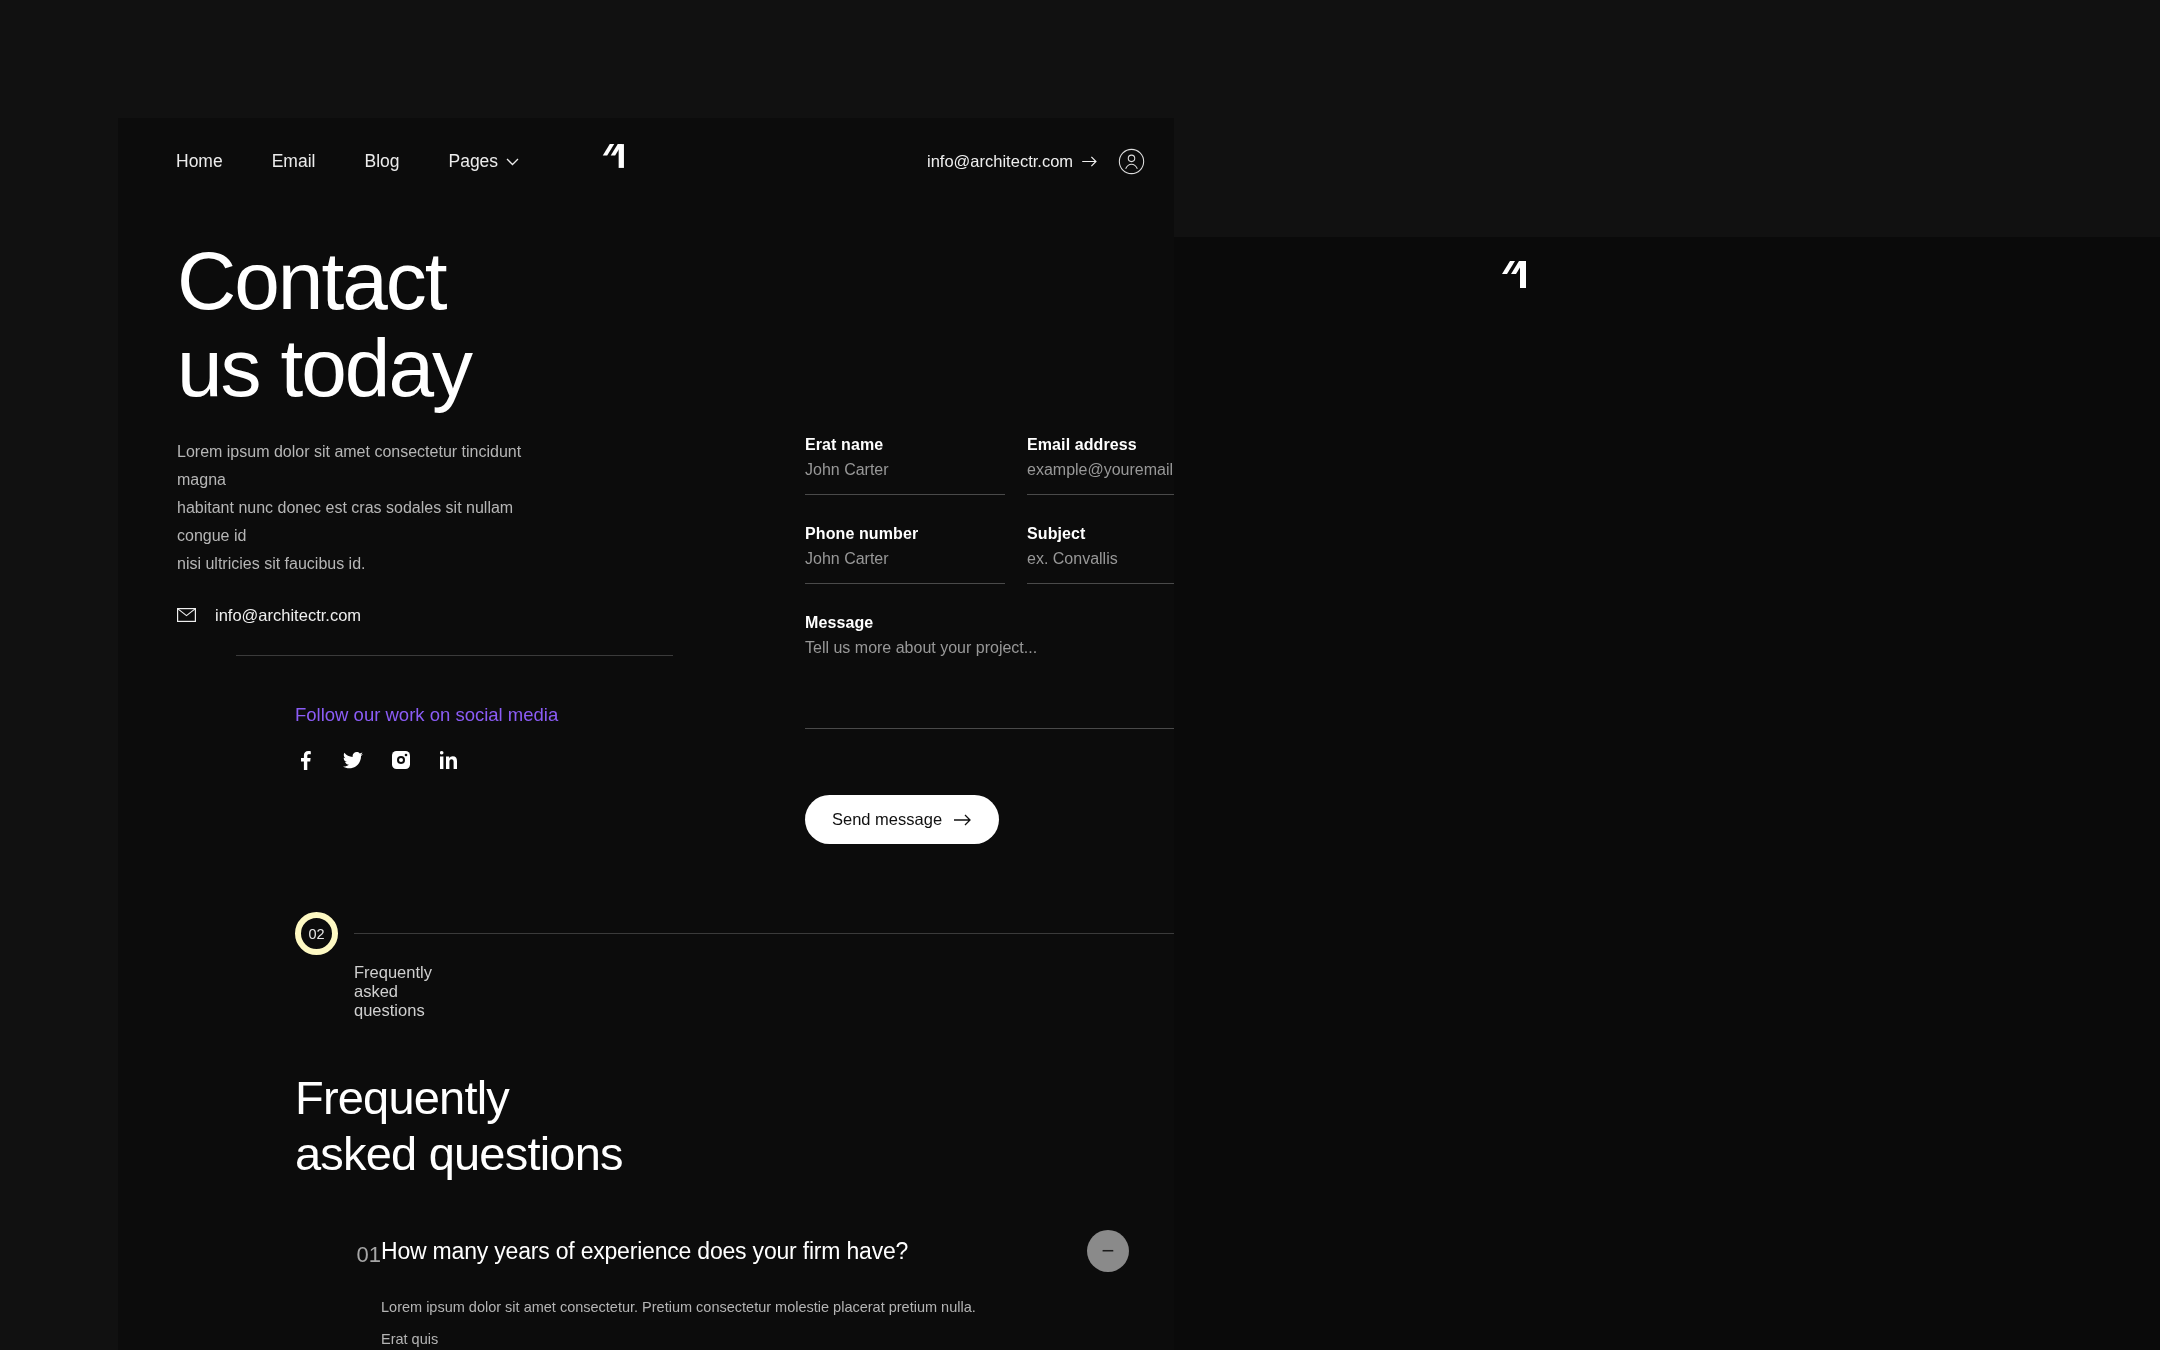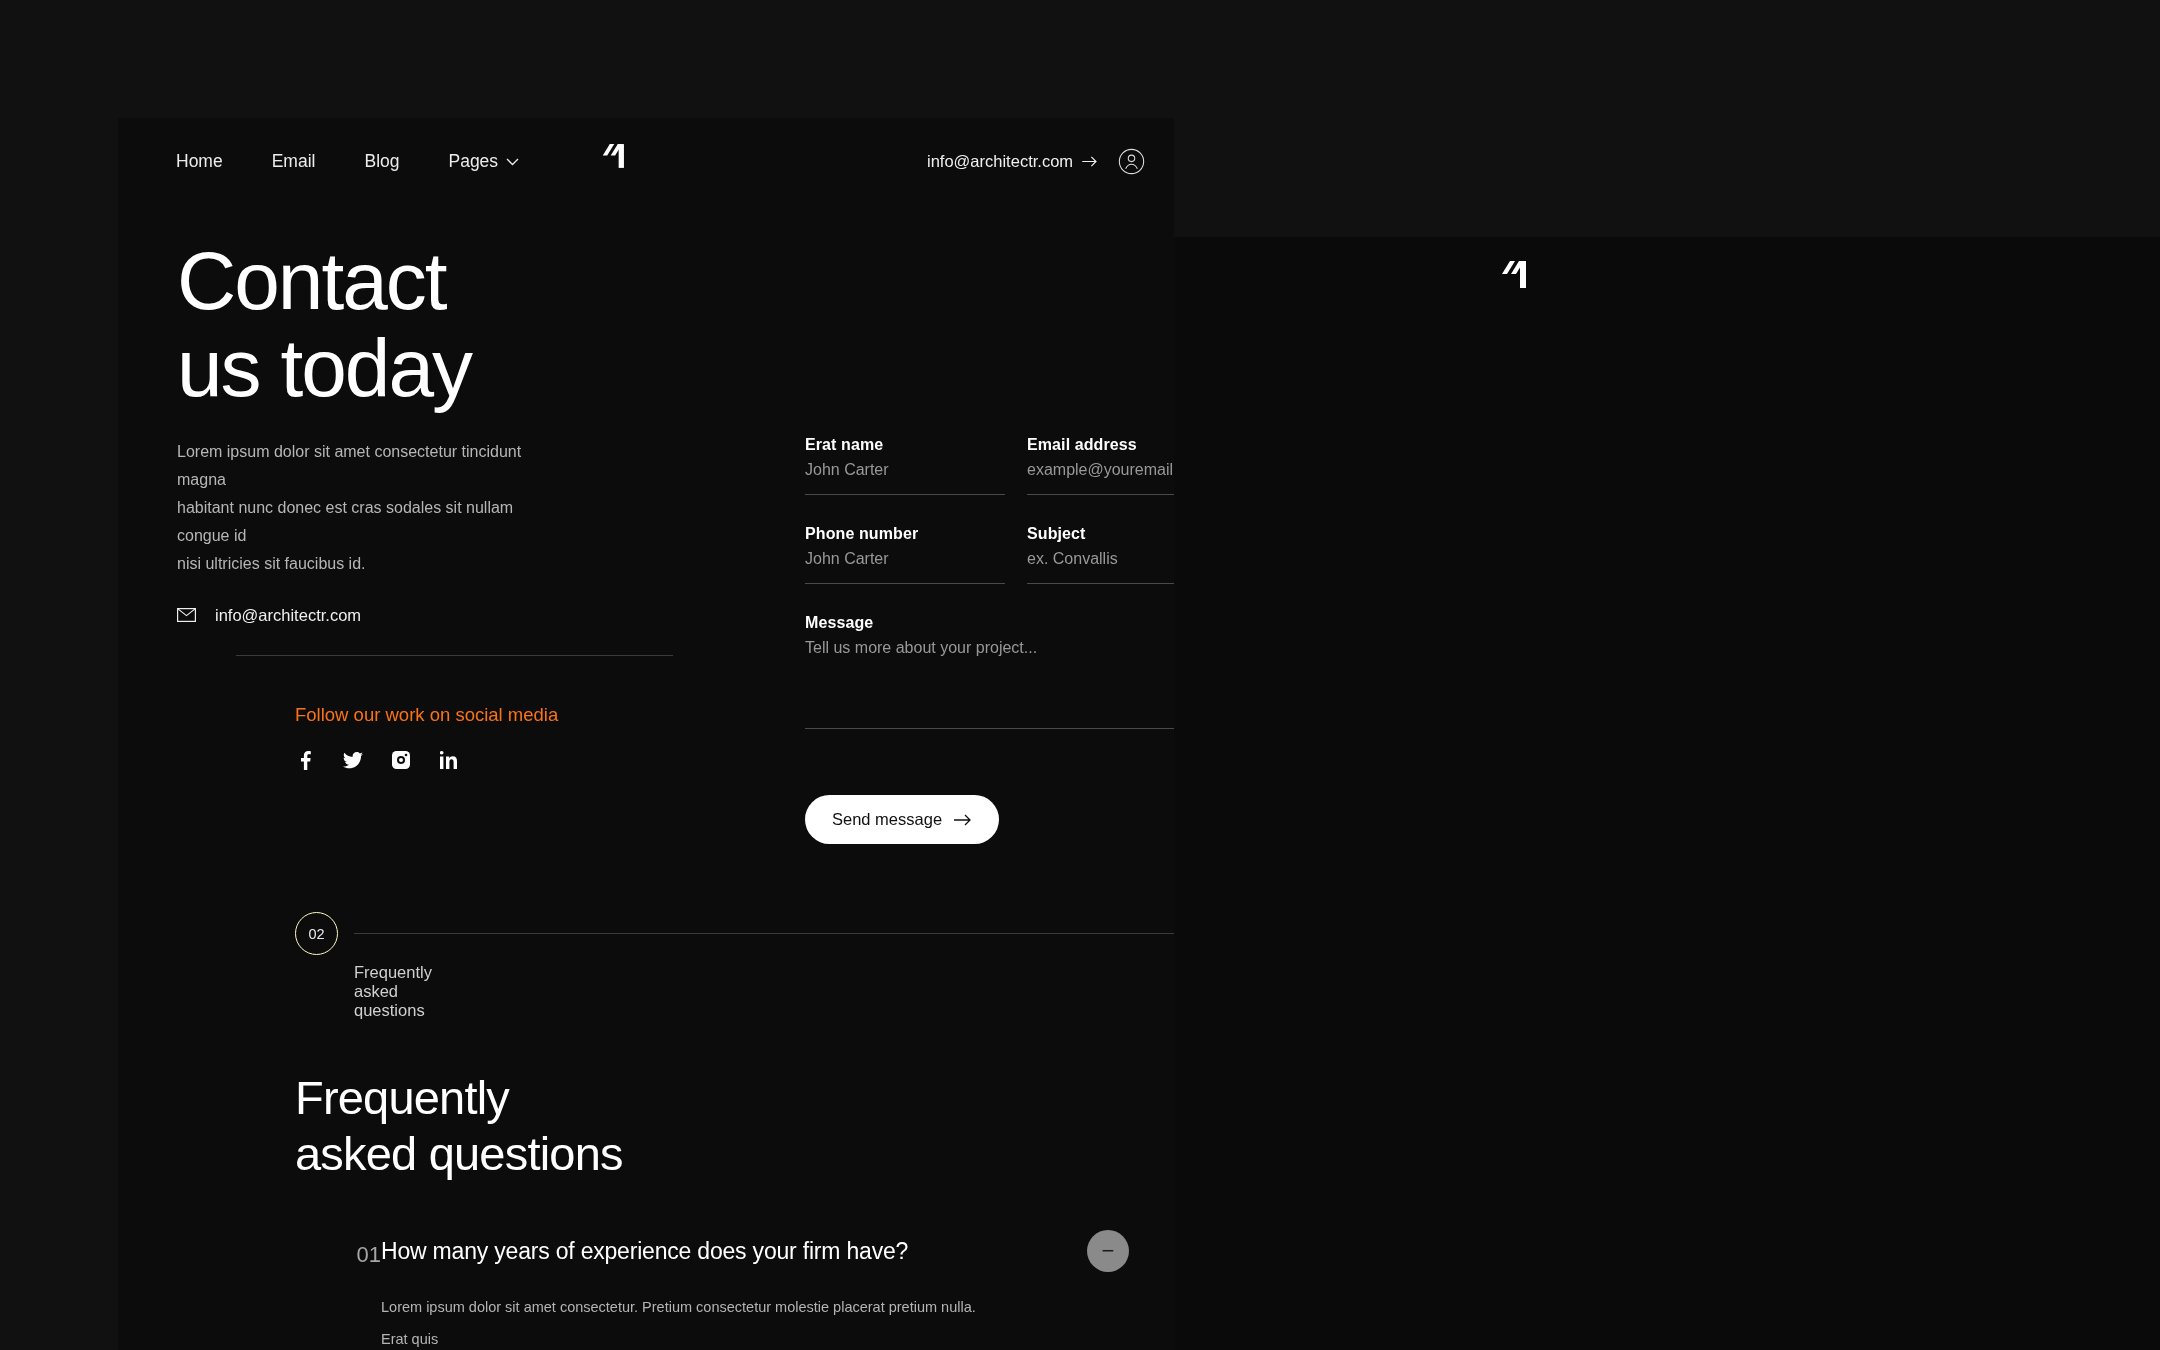--- a/index.html
+++ b/index.html
@@ -44,21 +44,21 @@
   .hero { position:absolute; left:59px; top:120px; }
   .hero-title {
     font-size:82px; line-height:1.06; font-weight:400; color:#ffffff;
     letter-spacing:-2px; white-space:pre-line;
   }
   .hero-desc { margin-top:26px; width:362px; font-size:16px; line-height:1.75; color:#b6b6b6; white-space:pre-line; }
   .hero-mail { margin-top:28px; display:flex; align-items:center; gap:19px; color:#efefef; font-size:16.5px; }
 
   .divA { position:absolute; left:118px; top:537px; width:437px; height:1px; background:#3b3b3b; }
   .social { position:absolute; left:177px; top:586px; }
-  .social-title { font-size:18.5px; color:#f97316; font-weight:400; }
+  .social-title { font-size:18.5px; color:#8b5cf6; font-weight:400; }
   .social-icons { margin-top:24px; display:flex; gap:28px; align-items:center; }
   .sIcon { width:20px; height:20px; display:flex; align-items:center; justify-content:center; color:#ffffff; }
 
   
   .form { position:absolute; left:687px; top:318px; width:422px; }
   .fRow { display:flex; gap:22px; }
   .fField { width:200px; margin-bottom:30px; }
   .fLabel { font-size:16px; color:#ffffff; font-weight:700; letter-spacing:.1px; }
   .fValue { margin-top:7px; font-size:16px; color:#989898; }
   .fLine { margin-top:15px; height:1px; background:#4a4a4a; }
@@ -68,21 +68,21 @@
     margin-top:36px; background:#ffffff; color:#101010;
     border:none; border-radius:40px; padding:15px 27px;
     font-size:16.5px; display:inline-flex; align-items:center; gap:12px;
     font-family:"Liberation Sans", sans-serif; cursor:pointer;
   }
 
   
   .faqTag { position:absolute; left:177px; top:794px; }
   .faqCircle {
     position:absolute; left:0; top:0; width:43px; height:43px; border-radius:50%;
-    border:1px solid #fef9c3; display:flex; align-items:center; justify-content:center;
+    border:6px solid #fef9c3; display:flex; align-items:center; justify-content:center;
     color:#e8e8e8; font-size:14.5px;
   }
   .faqTagLine { position:absolute; left:59px; top:21px; width:838px; height:1px; background:#3b3b3b; }
   .faqTagLabel { position:absolute; left:59px; top:51px; font-size:16.5px; color:#cfcfcf; }
 
   .faqHead {
     position:absolute; left:177px; top:952px;
     font-size:47px; line-height:1.2; color:#ffffff; font-weight:400;
     letter-spacing:-.8px; white-space:pre-line;
   }

